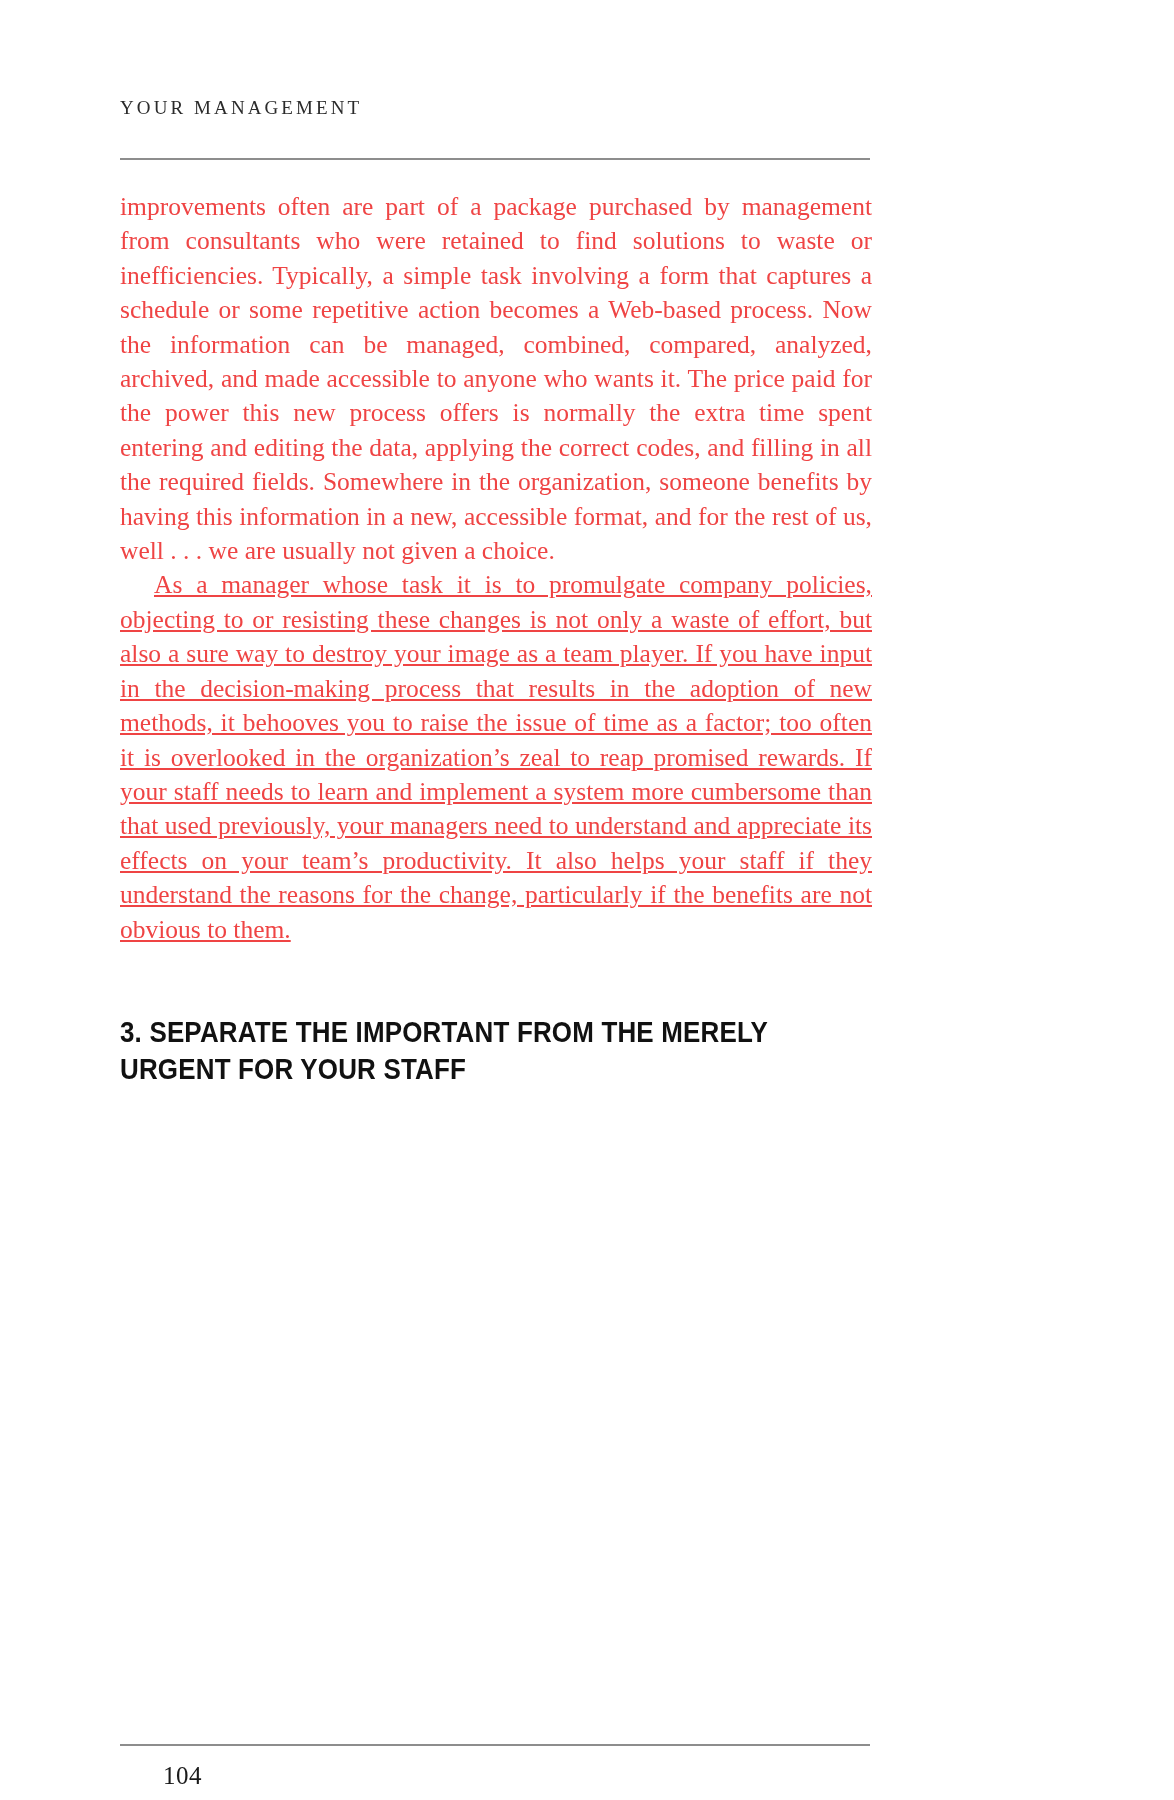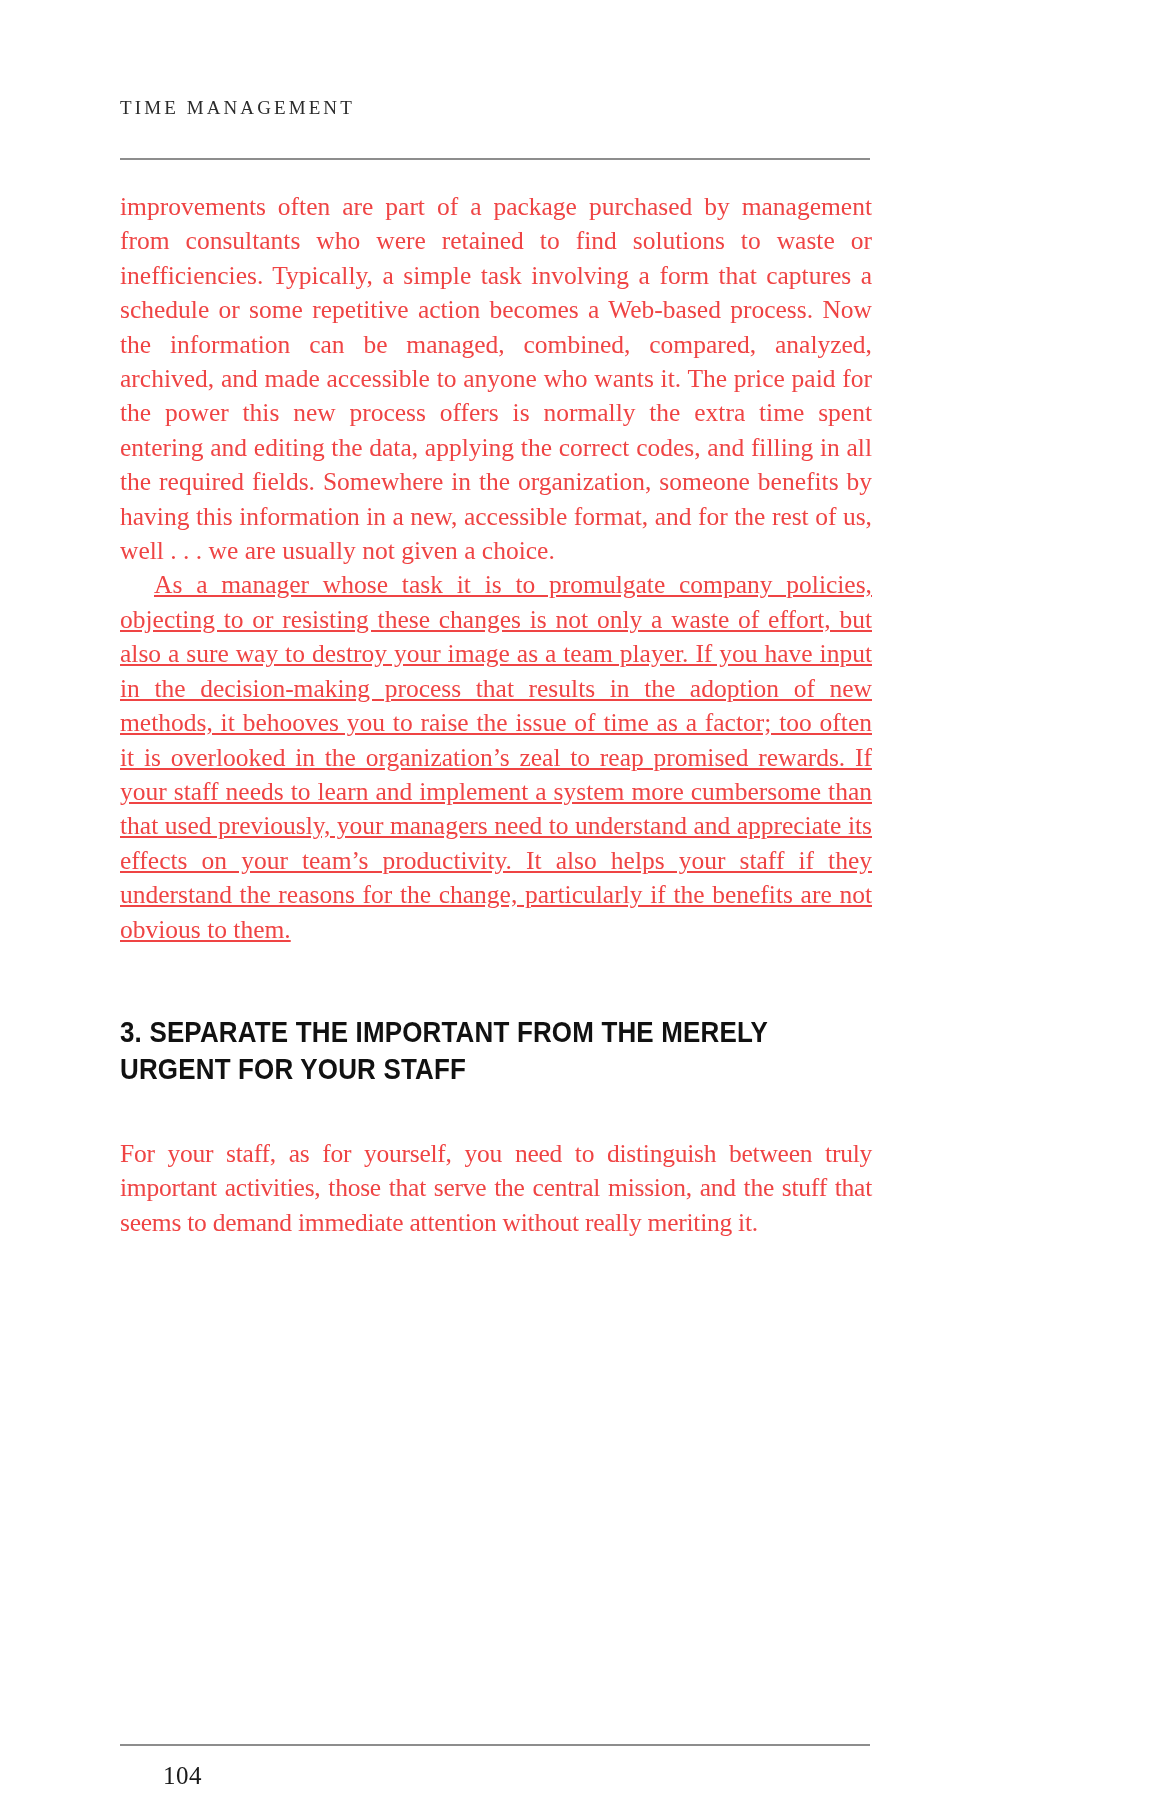--- a/index.html
+++ b/index.html
@@ -96,37 +96,36 @@
     color: #1a1a1a;
     letter-spacing: 0.5px;
     margin-left: 43px;
   }
 </style>
 </head>
 <body>
 
 <div class="page">
 
-  <div class="running-head">TIME MANAGEMENT</div>
+  <div class="running-head">YOUR MANAGEMENT</div>
 
   <div class="rule rule-top"></div>
 
   <div class="column">
 
     <p class="body-para">improvements often are part of a package purchased by management from consultants who were retained to find solutions to waste or inefficiencies. Typically, a simple task involving a form that captures a schedule or some repetitive action becomes a Web-based process. Now the information can be managed, combined, compared, analyzed, archived, and made accessible to anyone who wants it. The price paid for the power this new process offers is normally the extra time spent entering and editing the data, applying the correct codes, and filling in all the required fields. Somewhere in the organization, someone benefits by having this information in a new, accessible format, and for the rest of us, well . . . we are usually not given a choice.</p>
 
     <p class="body-para indent">As a manager whose task it is to promulgate company policies, objecting to or resisting these changes is not only a waste of effort, but also a sure way to destroy your image as a team player. If you have input in the decision-making process that results in the adoption of new methods, it behooves you to raise the issue of time as a factor; too often it is overlooked in the organization’s zeal to reap promised rewards. If your staff needs to learn and implement a system more cumbersome than that used previously, your managers need to understand and appreciate its effects on your team’s productivity. It also helps your staff if they understand the reasons for the change, particularly if the benefits are not obvious to them.</p>
 
     <div class="gap-before-heading"></div>
 
     <h2 class="section-heading"><span>3. SEPARATE THE IMPORTANT FROM THE MERELY URGENT FOR</span> <span>YOUR STAFF</span></h2>
 
     <div class="gap-after-heading"></div>
 
-    <p class="body-para tight">For your staff, as for yourself, you need to distinguish between truly important activities, those that serve the central mission, and the stuff that seems to demand immediate attention without really meriting it.</p>
 
 
   </div>
 
   <div class="rule rule-bottom"></div>
 
   <div class="folio">104</div>
 
 </div>
 

